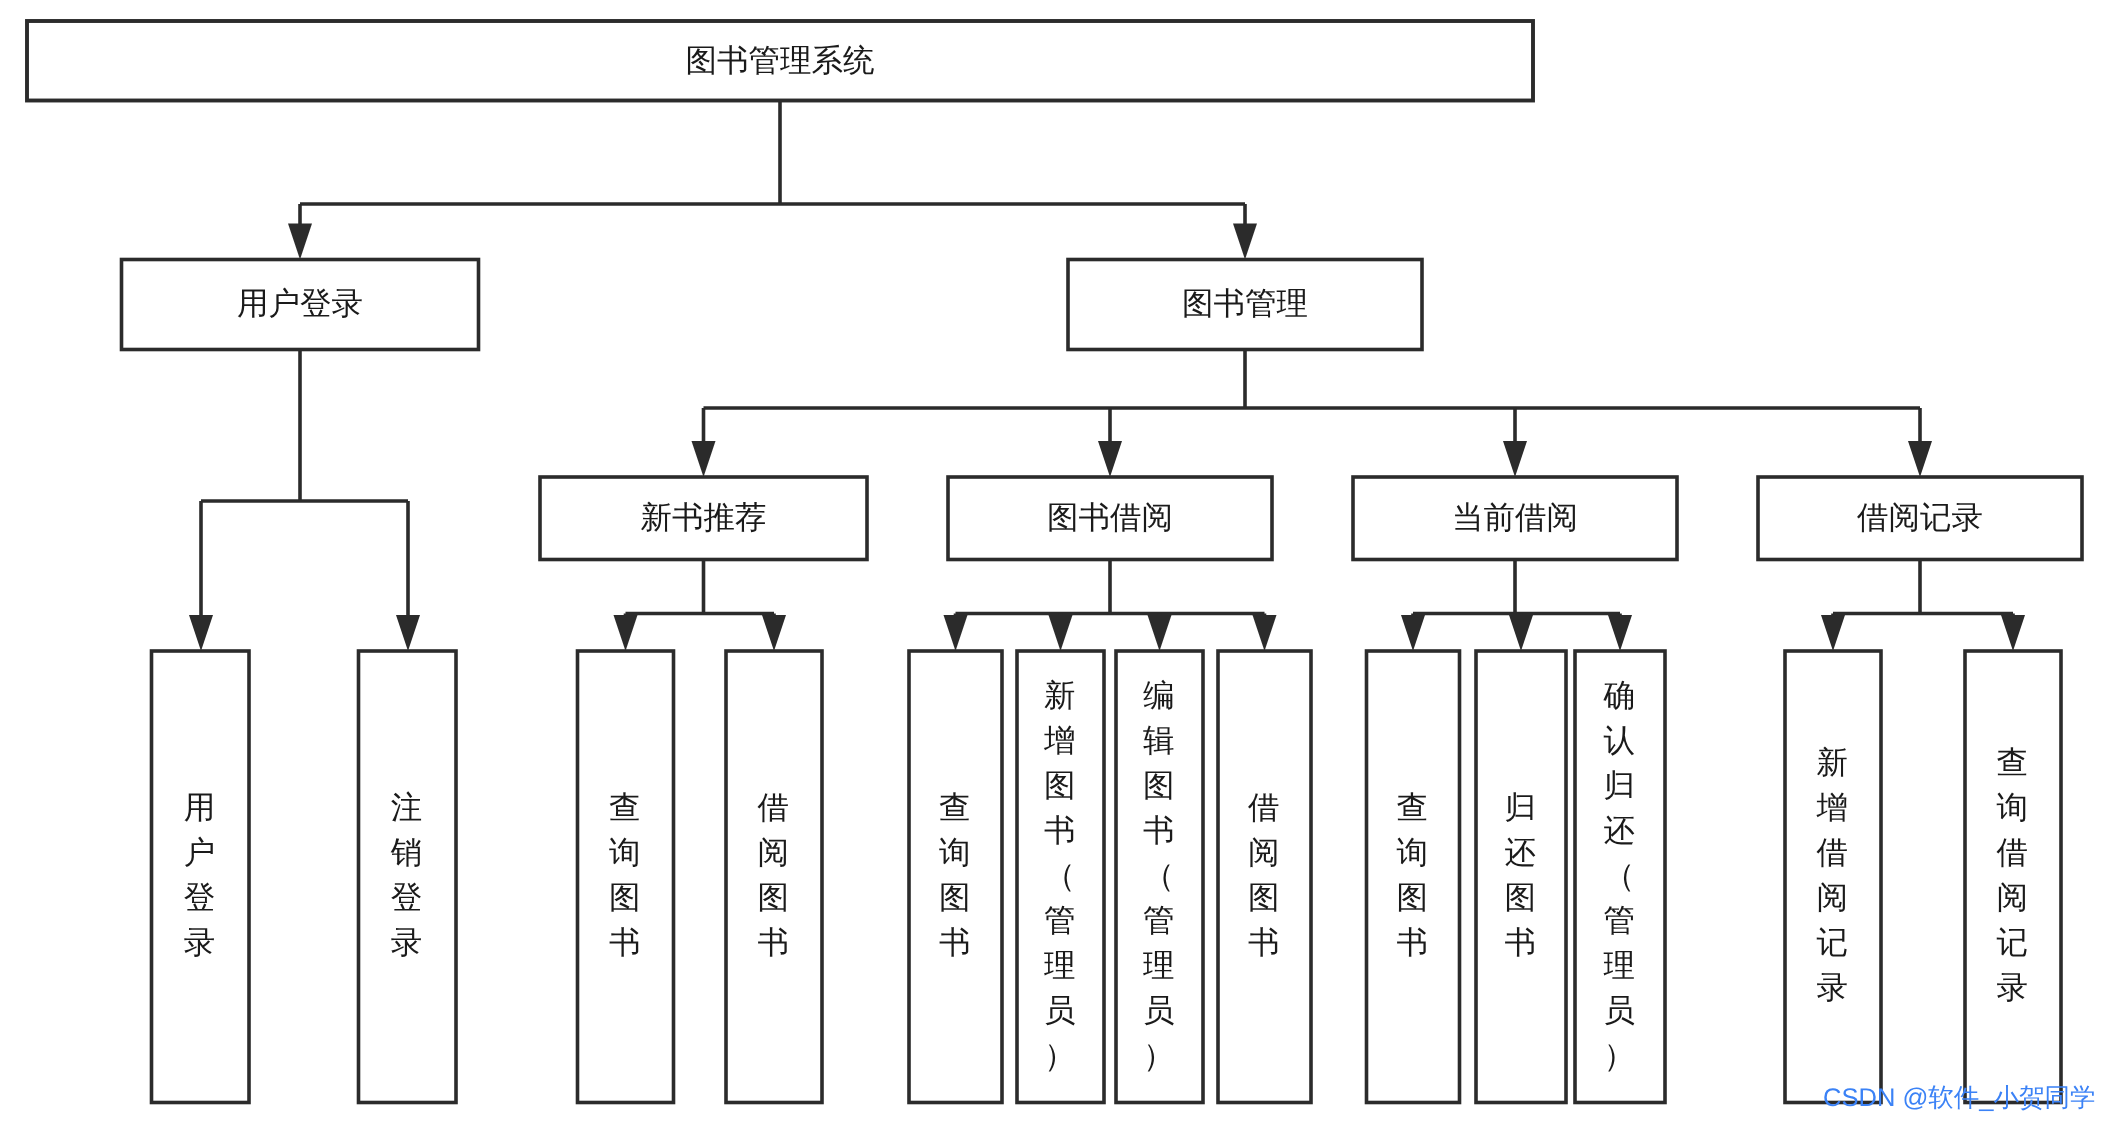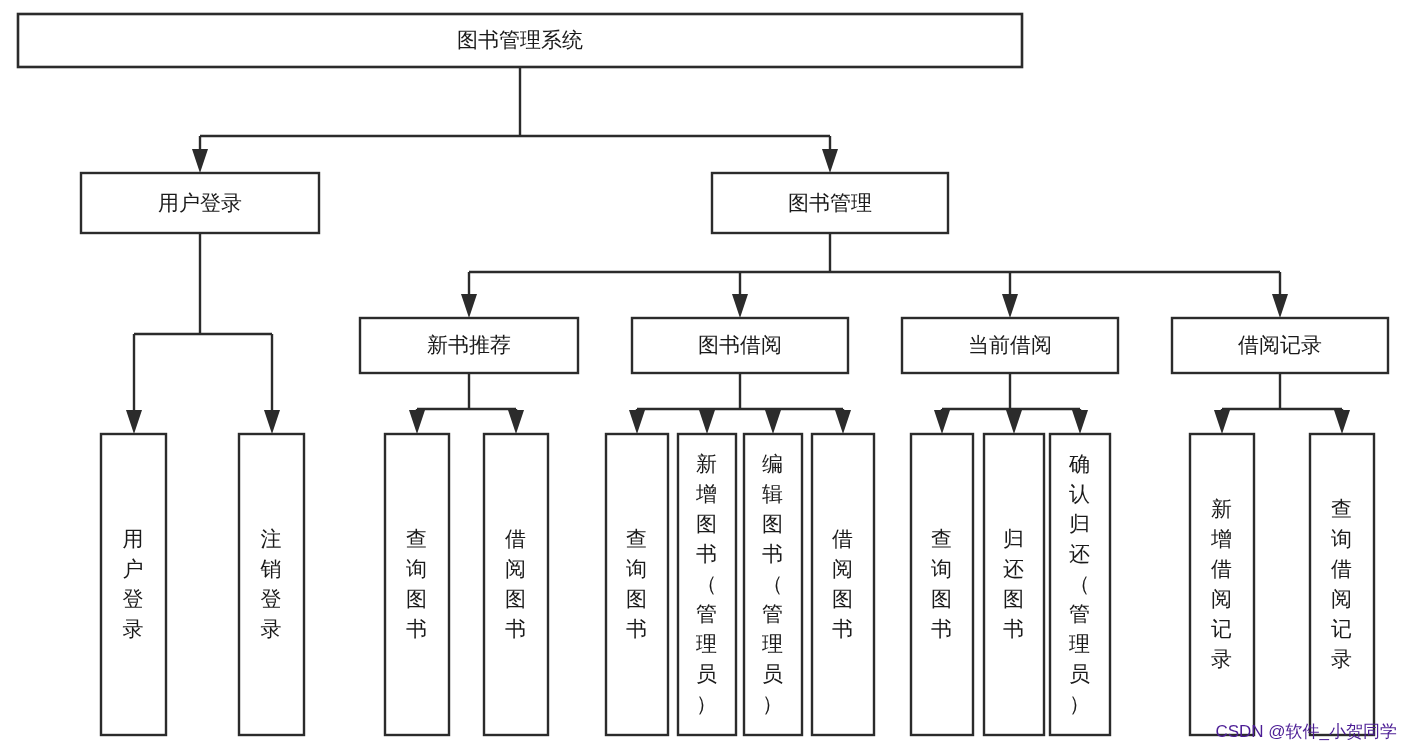--- a/index.html
+++ b/index.html
@@ -56,21 +56,21 @@
   .arrow-head {
     fill: #2b2b2b;
     stroke: none;
   }
   .watermark {
     position: absolute;
     right: 8px;
     bottom: 4px;
     font-family: "Liberation Sans", "DejaVu Sans", sans-serif;
     font-size: 17px;
-    color: #4c1d95;
+    color: #3b82f6;
     white-space: nowrap;
     user-select: none;
     pointer-events: none;
   }
 </style>
 </head>
 <body>
 
 <div id="diagram-root">
   <svg class="diagram-canvas" viewBox="0 0 1405 747">

